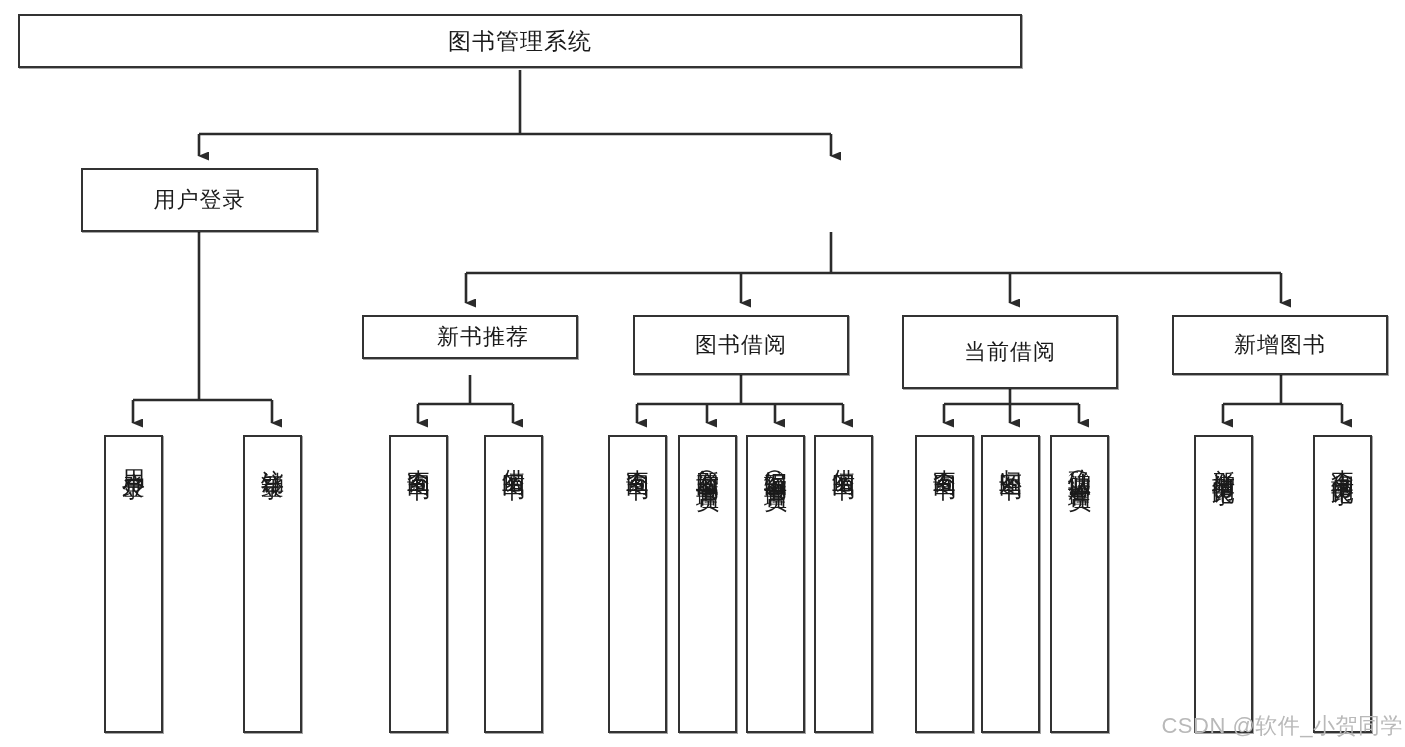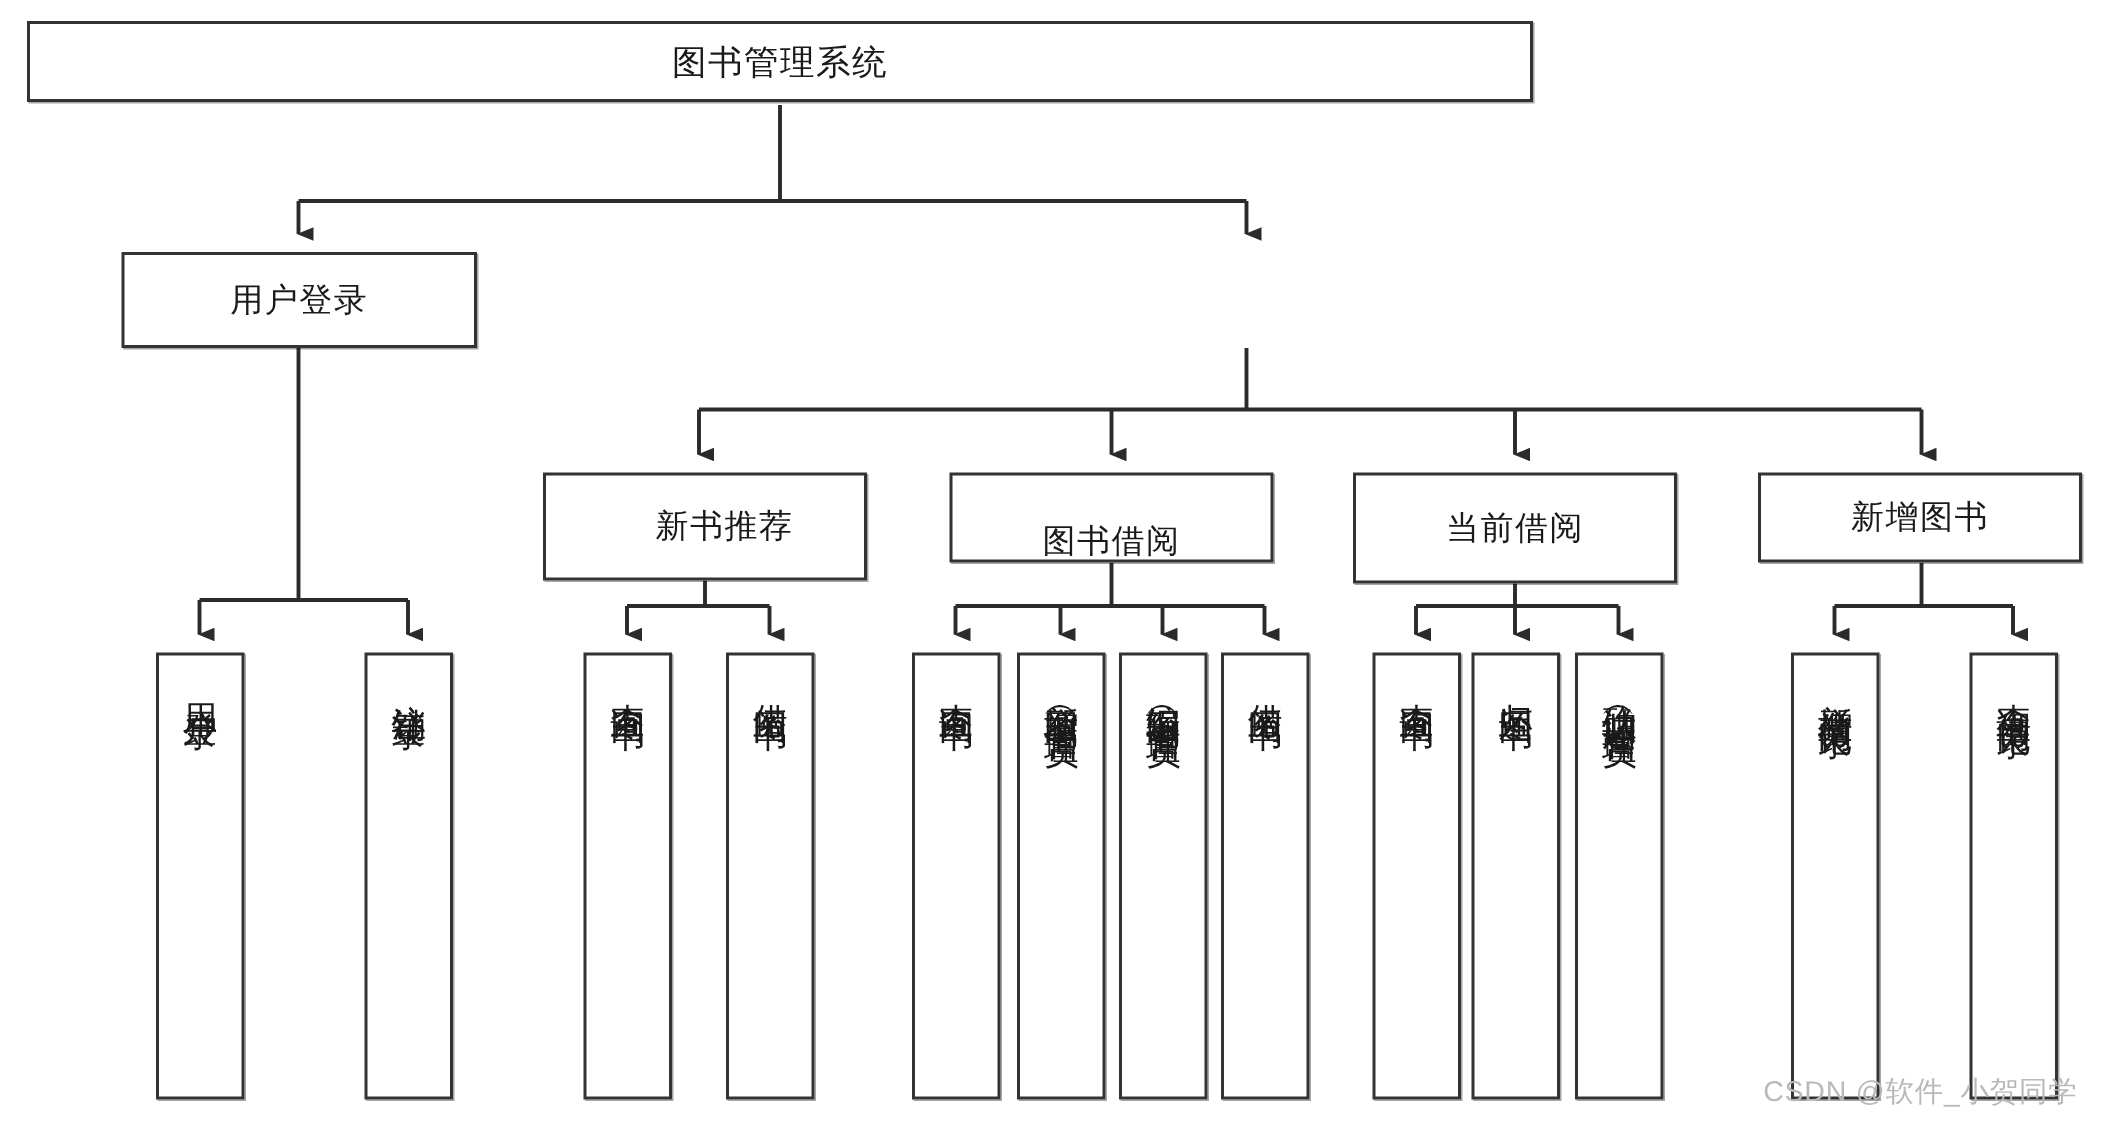--- a/index.html
+++ b/index.html
@@ -51,23 +51,23 @@
   .node.leaf .label {
     writing-mode: vertical-rl;
     text-orientation: upright;
     font-size: 23px;
     letter-spacing: 3px;
     line-height: 1;
     white-space: nowrap;
   }
   #watermark {
     position: absolute;
-    right: 20px;
+    right: 2px;
     bottom: 6px;
-    font-size: 19px;
+    font-size: 22px;
     color: #b9b9b9;
     letter-spacing: 0.5px;
     white-space: nowrap;
   }
 </style>
 </head>
 <body>
 
 <div id="canvas">
 
@@ -122,24 +122,24 @@
   </svg>
 
   <div class="node root" style="left:18px; top:14px; width:1004px; height:54px;">
     <span class="label">图书管理系统</span>
   </div>
 
   <div class="node" style="left:81px; top:168px; width:237px; height:64px;">
     <span class="label">用户登录</span>
   </div>
 
-  <div class="node" style="left:362px; top:315px; width:216px; height:72px;padding-left:26px;">
+  <div class="node" style="left:362px; top:315px; width:216px; height:44px;padding-left:26px;">
     <span class="label">新书推荐</span>
   </div>
-  <div class="node" style="left:633px; top:315px; width:216px; height:60px;align-items:flex-end;">
+  <div class="node" style="left:633px; top:315px; width:216px; height:60px;">
     <span class="label">图书借阅</span>
   </div>
   <div class="node" style="left:902px; top:315px; width:216px; height:74px;">
     <span class="label">当前借阅</span>
   </div>
   <div class="node" style="left:1172px; top:315px; width:216px; height:60px;">
     <span class="label">新增图书</span>
   </div>
 
   <div class="node leaf" style="left:104px; top:435px; width:59px; height:298px;">

